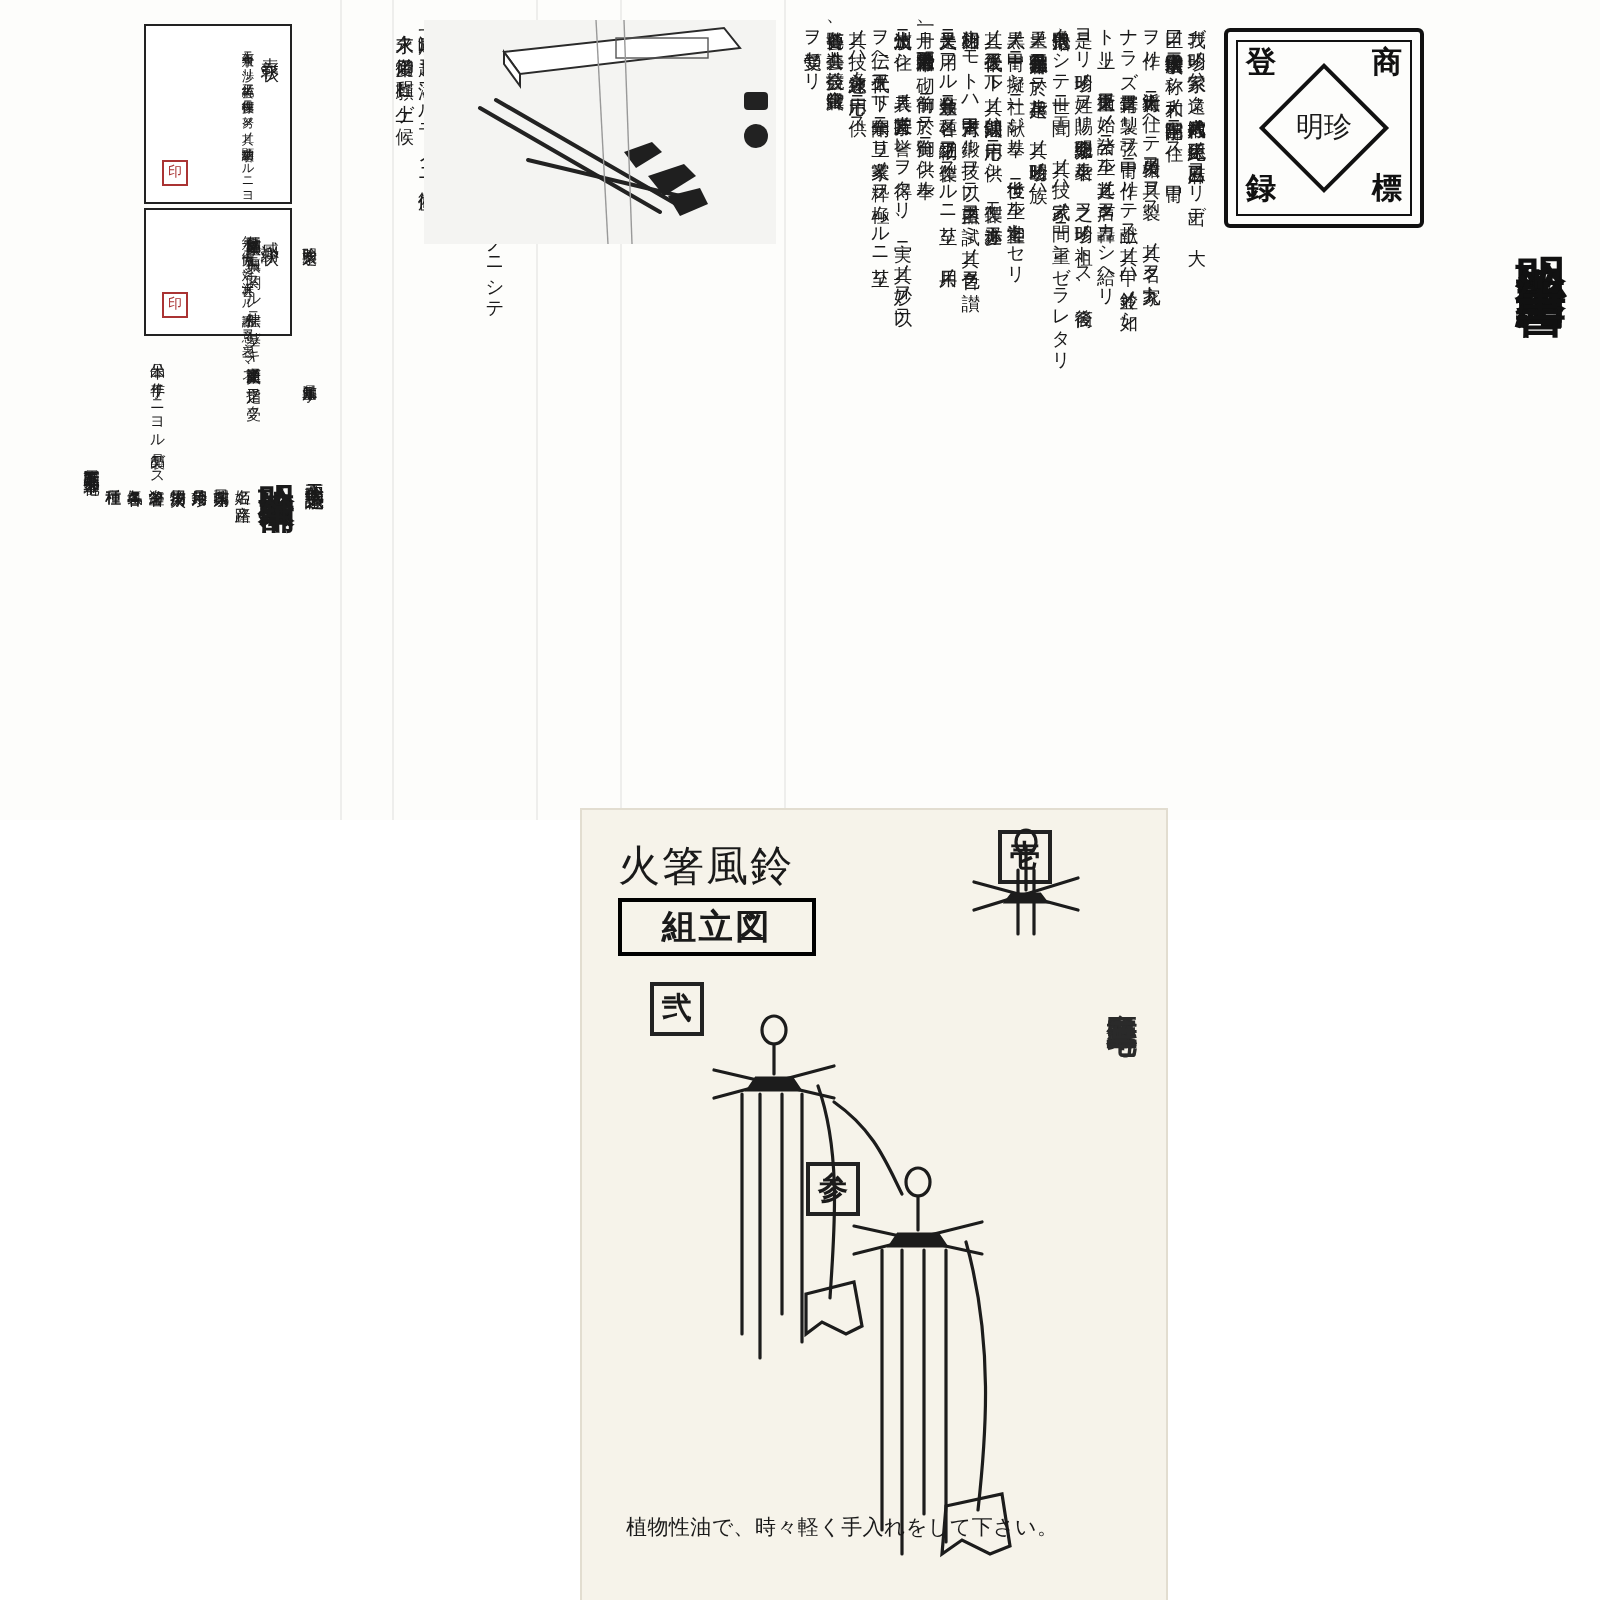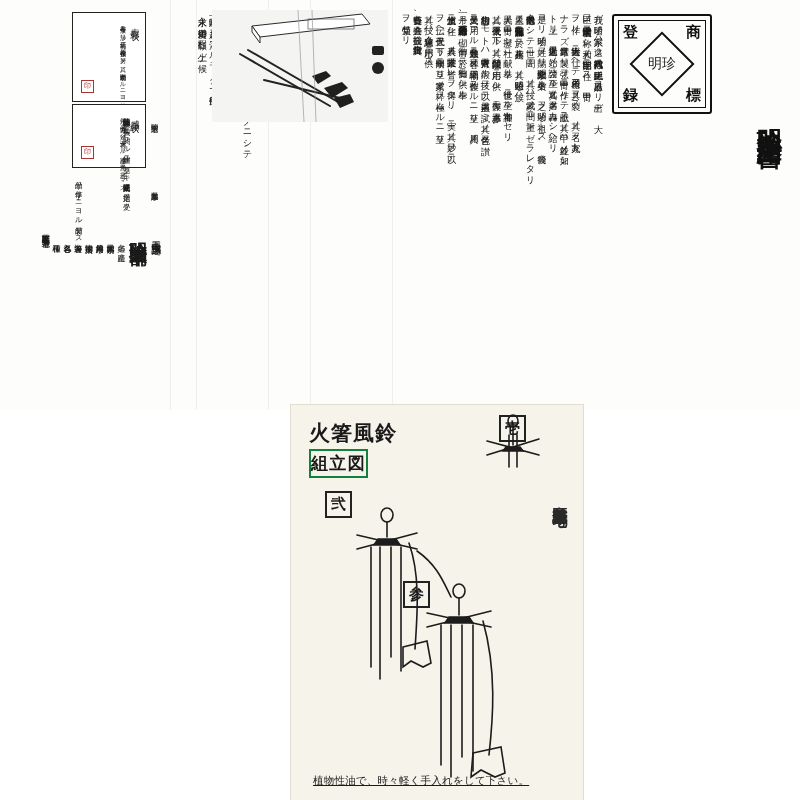--- a/index.html
+++ b/index.html
@@ -209,31 +209,31 @@
     width: 292px;
     height: 396px;
     background: #f6f3ea;
     border: 1px solid #e2ddd0;
     overflow: hidden;
   }
   .asm-title {
     position: absolute;
     left: 18px; top: 14px;
     font-size: 21px;
-    font-weight: 700;
+    font-weight: 400;
     letter-spacing: 0.05em;
   }
   .asm-sub {
     position: absolute;
     left: 18px; top: 44px;
     font-size: 17px;
     font-weight: 700;
     letter-spacing: 0.08em;
-    border: 2px solid #15803d;
-    padding: 1px 0;
+    border: 2px solid #000000;
+    padding: 1px 20px;
   }
   .num-badge {
     position: absolute;
     border: 2px solid #222;
     font-size: 15px;
     font-weight: 700;
     padding: 2px 4px;
     background: #f6f3ea;
   }
   .b-1 { left: 208px; top: 10px; }
@@ -245,25 +245,24 @@
     right: 16px;
     top: 90px;
     font-size: 15px;
     font-weight: 700;
     letter-spacing: 0.05em;
     color: #2a2a2a;
   }
   .asm-note {
     position: absolute;
     left: 22px;
-    bottom: 12px;
+    bottom: 28px;
     font-size: 10.5px;
     line-height: 1.5;
     letter-spacing: 0.02em;
-    text-decoration: underline;
   }
 
   .diagram { position: absolute; left: 0; top: 0; }
 </style>
 </head>
 <body>
 
 <div class="sheet-top">
 
   <div class="fold" style="left:170px"></div>

